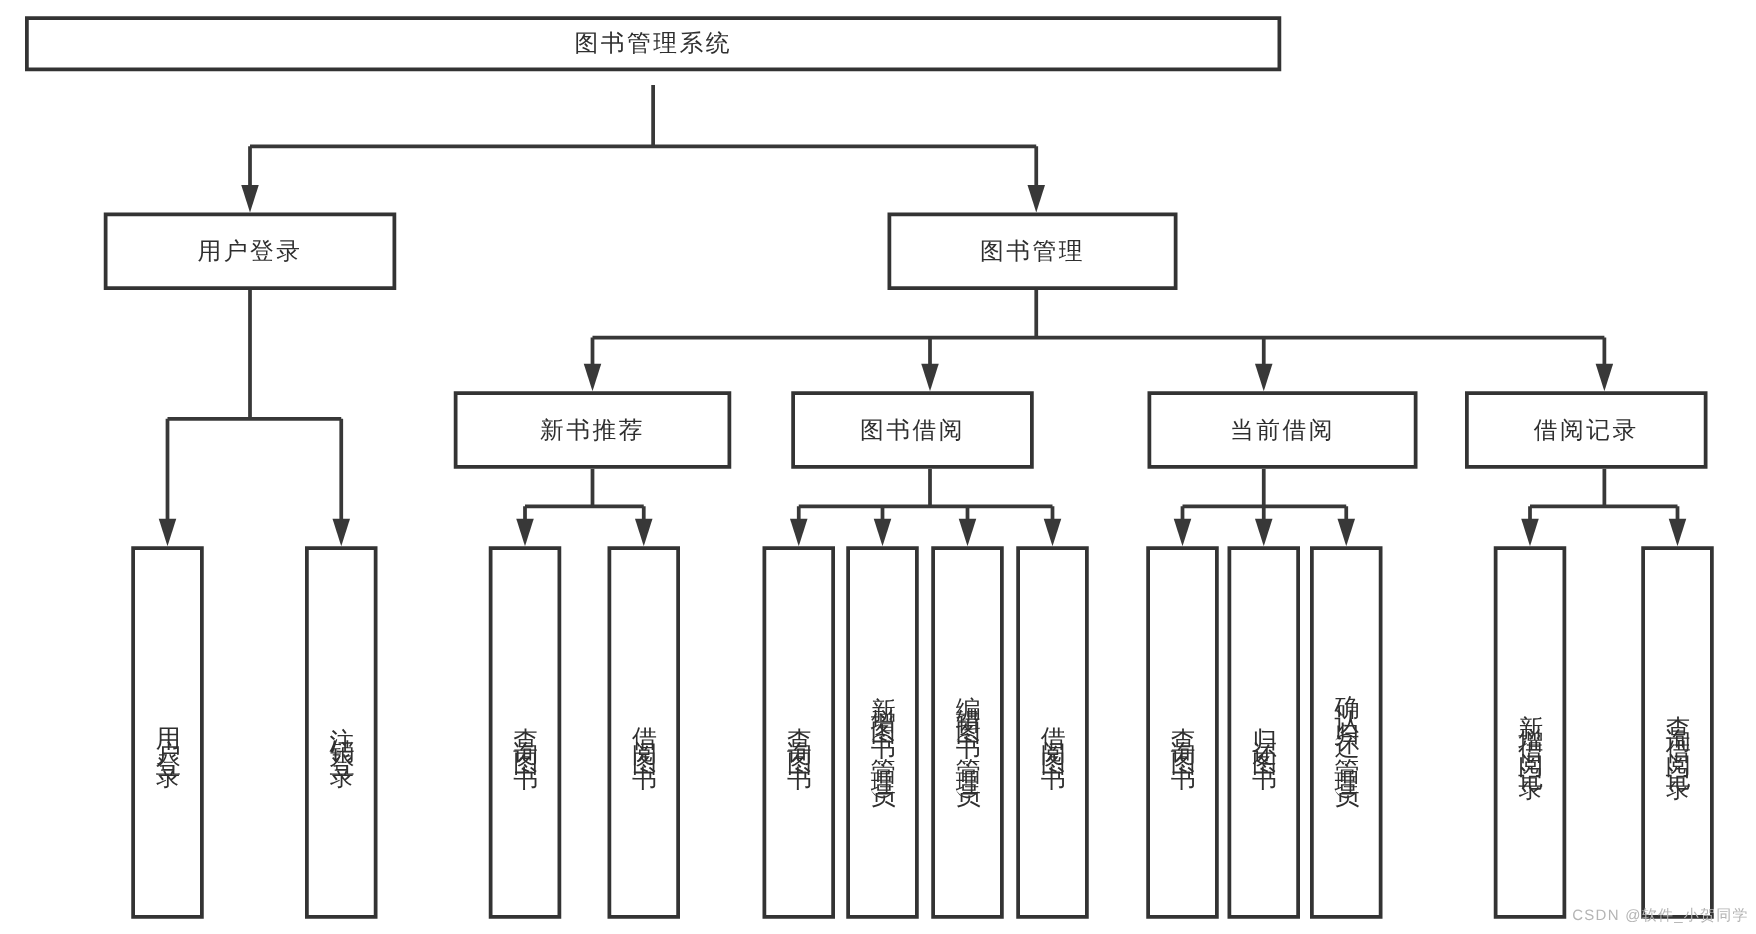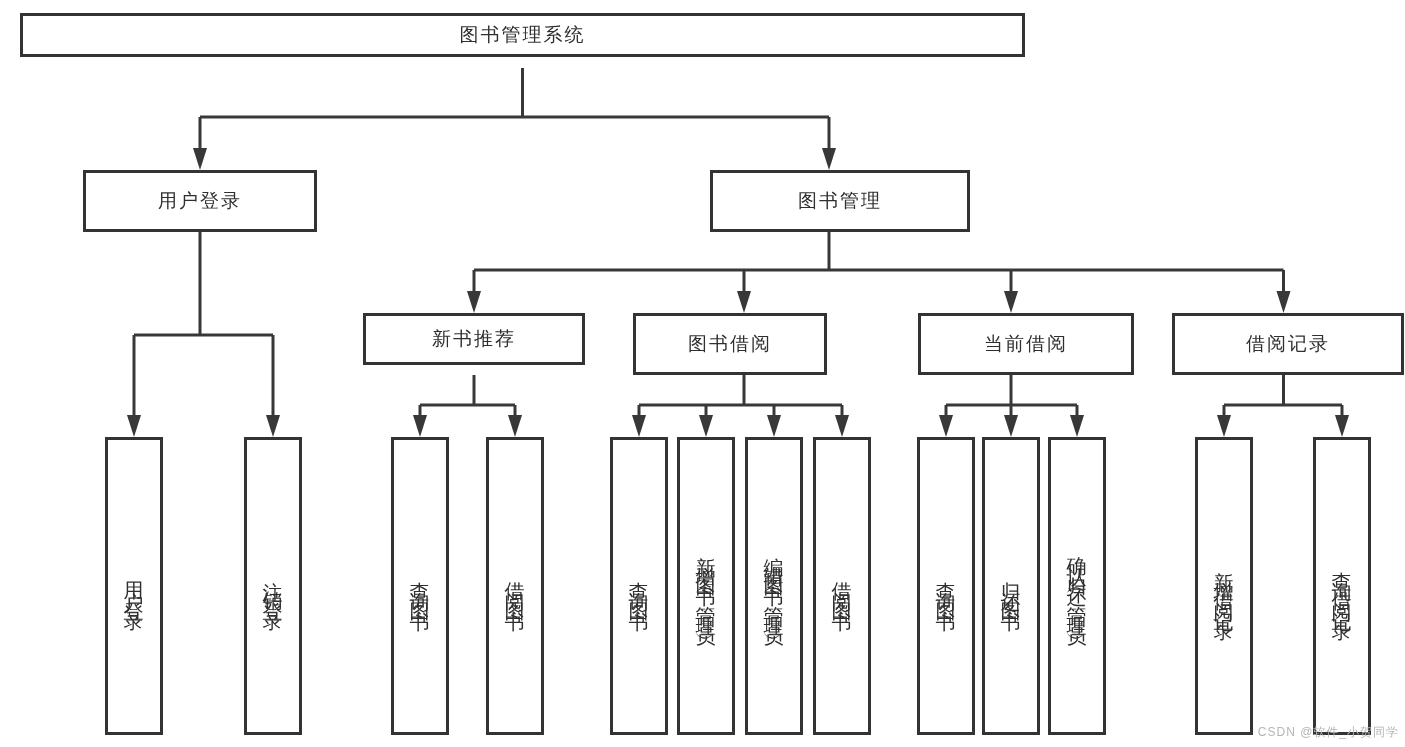--- a/index.html
+++ b/index.html
@@ -61,25 +61,25 @@
     bottom:6px;
     font-size:12px;
     letter-spacing:1px;
     color:var(--watermark);
     z-index:5;
     white-space:nowrap;
   }
   
   #n-root    {left:20px;  top:13px;  width:1005px; height:44px;}
   #n-login   {left:83px;  top:170px; width:234px;  height:62px;}
-  #n-manage  {left:710px; top:170px; width:260px;  height:62px;}
-  #n-newbook {left:363px; top:313px; width:222px;  height:52px;}
+  #n-manage  {left:710px; top:170px; width:232px;  height:62px;}
+  #n-newbook {left:363px; top:313px; width:222px;  height:62px;}
   #n-borrow  {left:633px; top:313px; width:194px;  height:62px;}
   #n-current {left:903px; top:313px; width:216px;  height:62px;margin-left:15px;}
-  #n-records {left:1172px;top:313px; width:232px;  height:62px;}
+  #n-records {left:1172px;top:313px; width:194px;  height:62px;}
   #l-login-0  {left:105px;}
   #l-login-1  {left:244px;}
   #l-newbook-0{left:391px;}
   #l-newbook-1{left:486px;}
   #l-borrow-0 {left:610px;}
   #l-borrow-1 {left:677px;}
   #l-borrow-2 {left:745px;}
   #l-borrow-3 {left:813px;}
   #l-current-0{left:917px;}
   #l-current-1{left:982px;}

